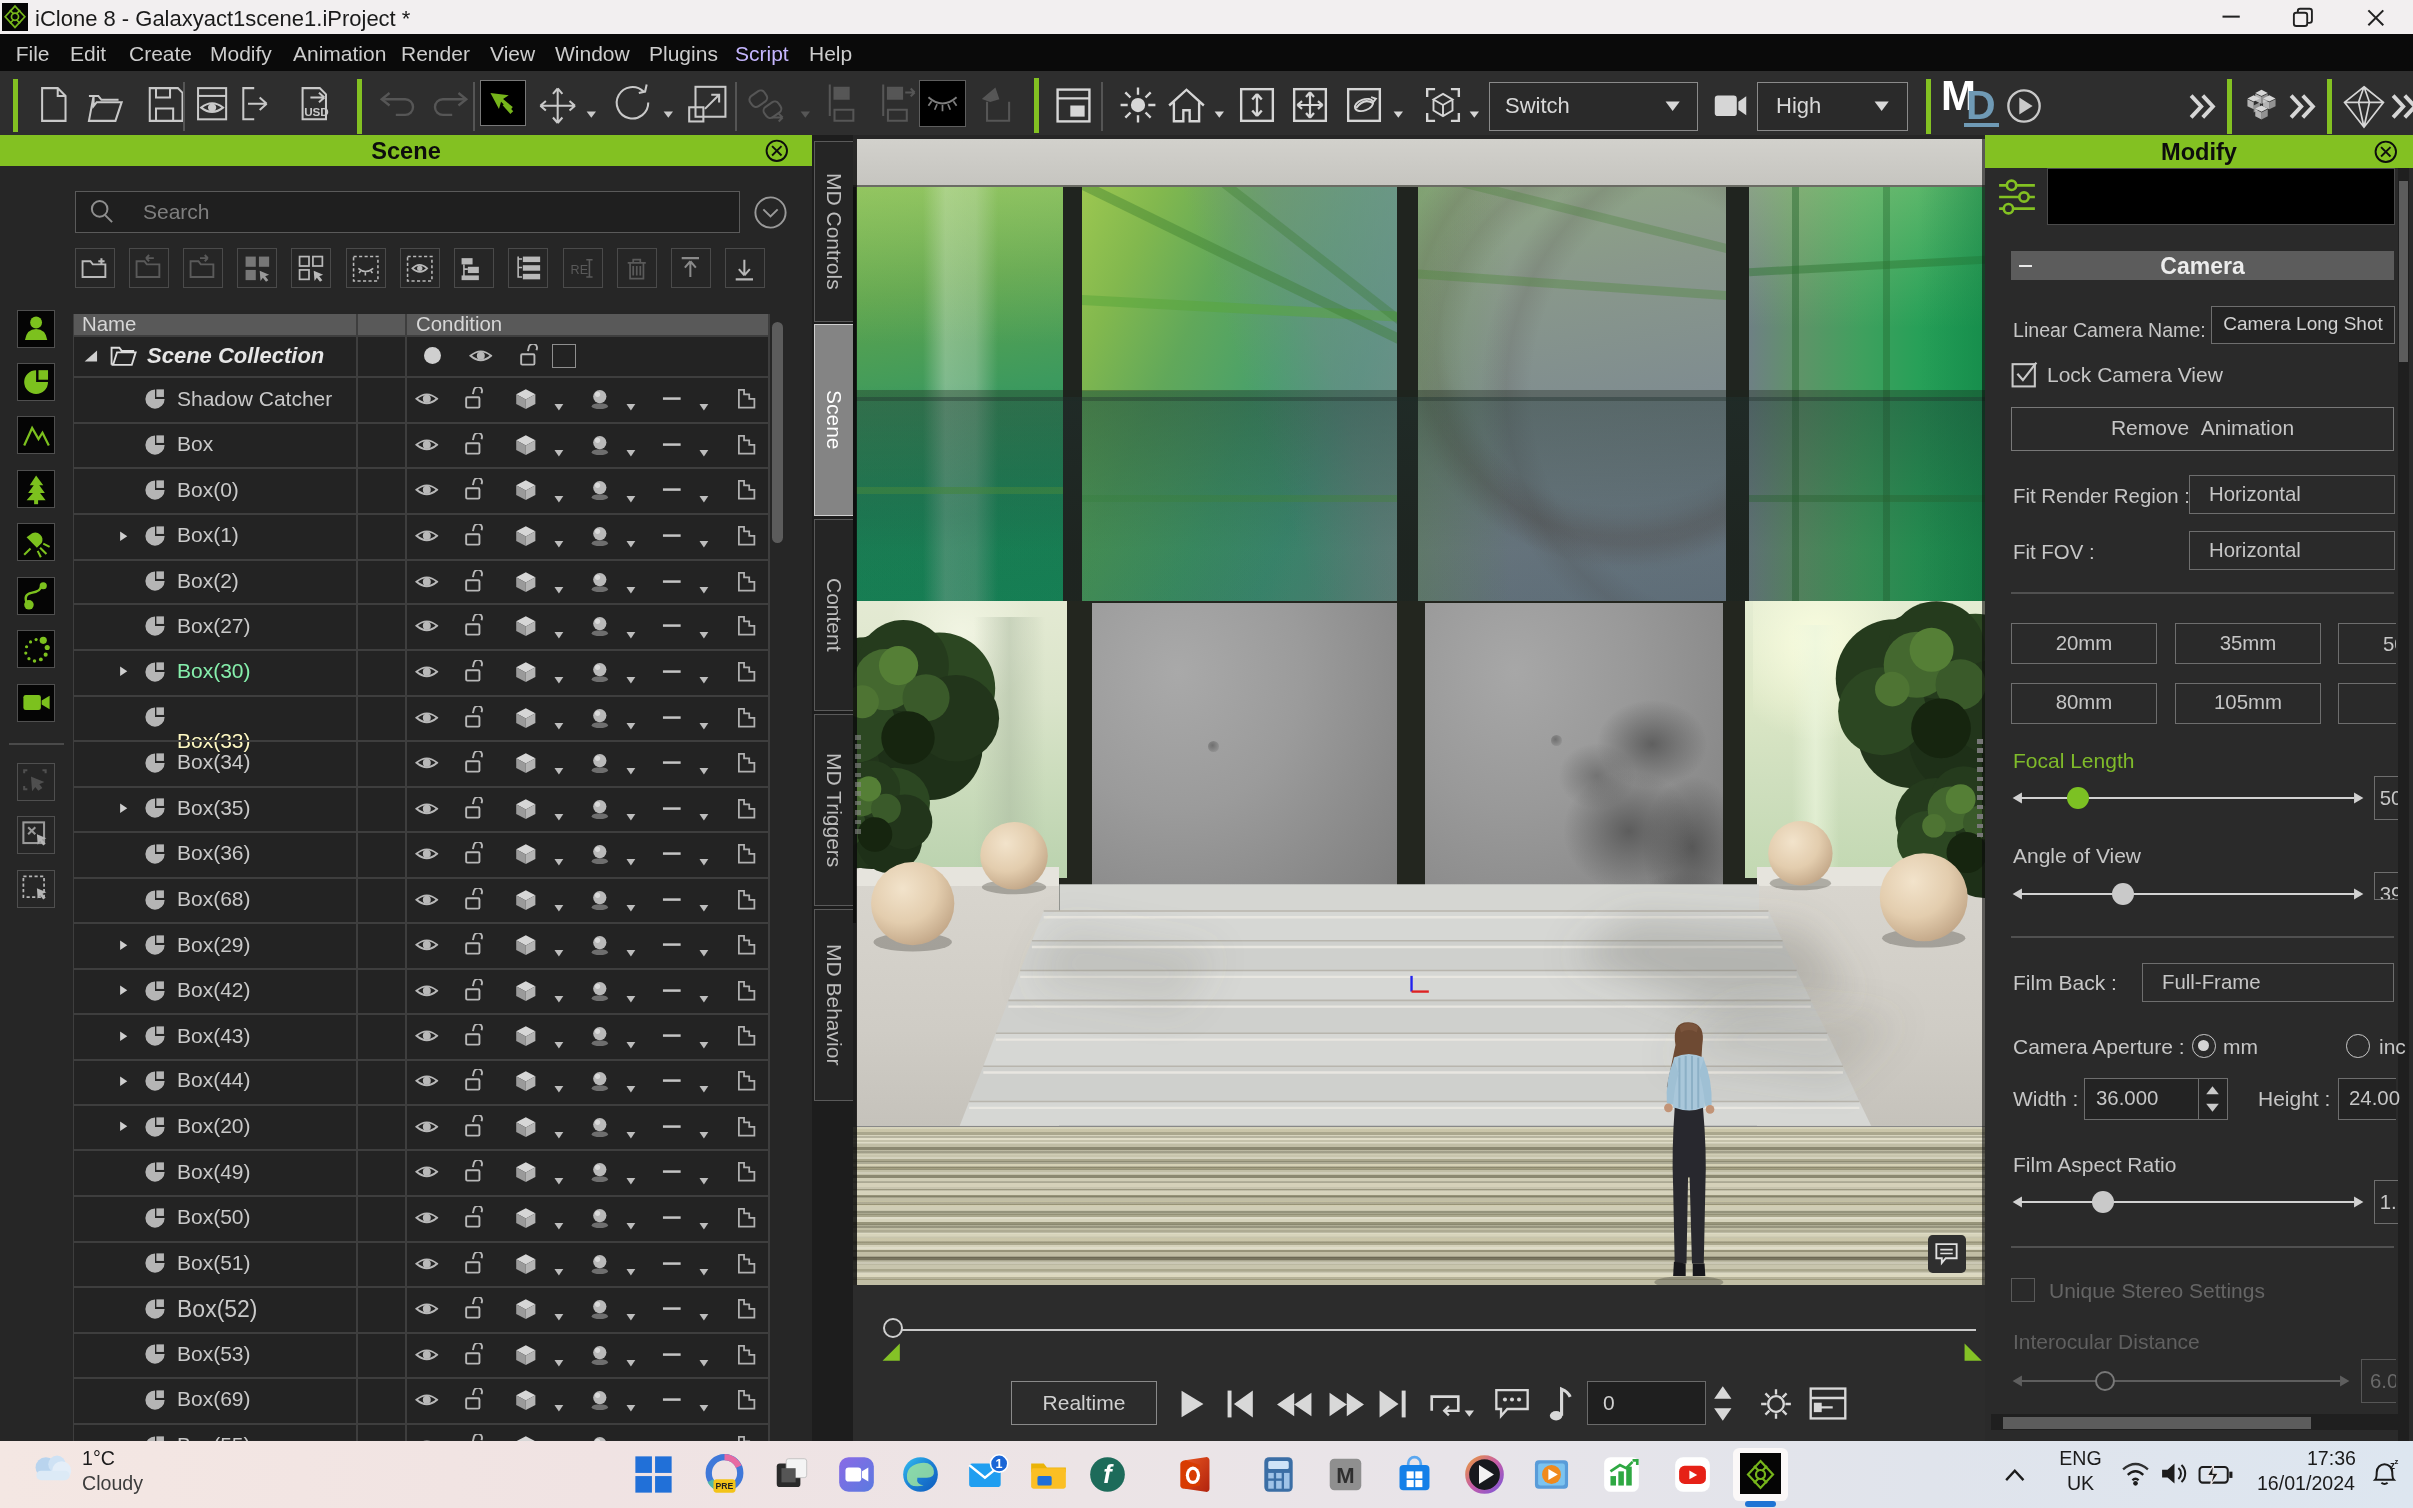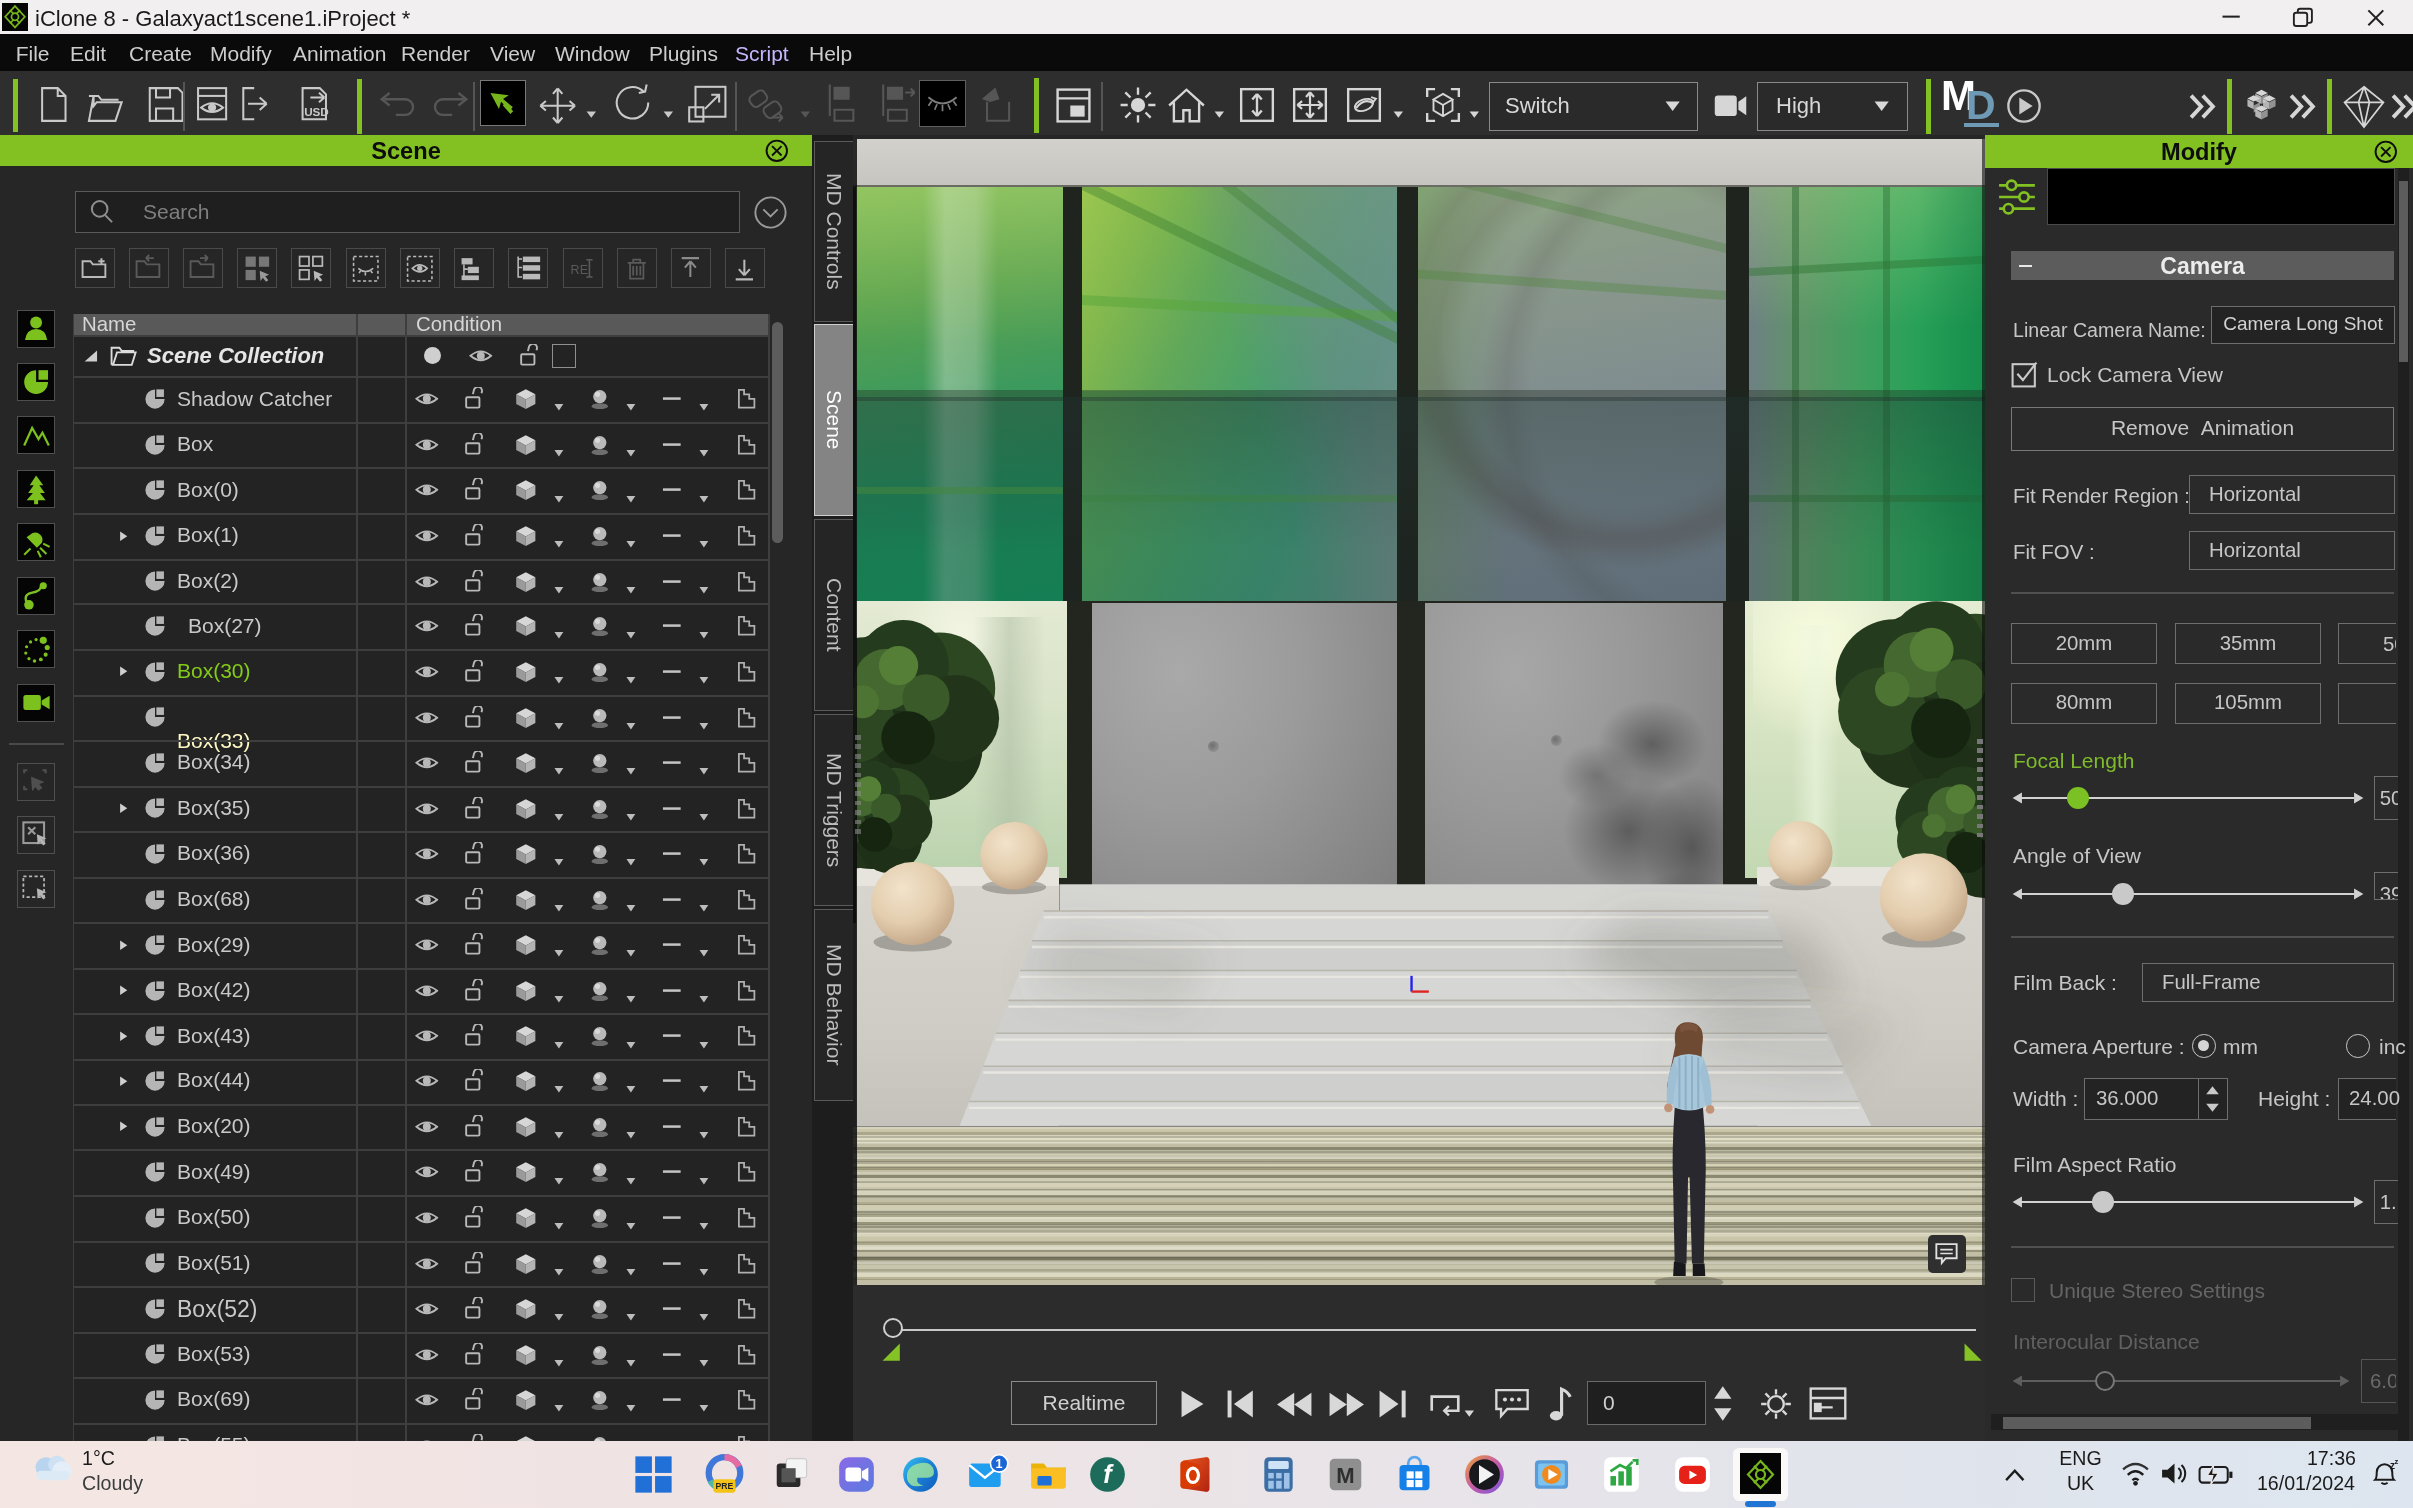--- a/index.html
+++ b/index.html
@@ -637,21 +637,21 @@
     <svg class="abs" style="left:698px;top:584px;" width="11.8" height="11.8" viewBox="0 0 16 16">
       <use href="#i-arr-d"></use>
     </svg>
     <svg class="abs" style="left:733px;top:570px;" width="23.6" height="23.6" viewBox="0 0 32 32">
       <use href="#i-flag"></use>
     </svg>
     <div class="abs" style="left:73px;top:603px;width:695px;height:1.6px;background:#3e3e3e;"></div>
     <svg class="abs" style="left:144px;top:615px;" width="22" height="22" viewBox="0 0 32 32">
       <use href="#i-pie"></use>
     </svg>
-    <div class="lbl" style="left:188px;top:614px;font-size:21px;color:#c9c9c9;">Box(27)</div>
+    <div class="lbl" style="left:177px;top:614px;font-size:21px;color:#c9c9c9;">Box(27)</div>
     <svg class="abs" style="left:415px;top:614px;" width="23.6" height="23.6" viewBox="0 0 32 32">
       <use href="#i-eye"></use>
     </svg>
     <svg class="abs" style="left:461px;top:614px;" width="23.6" height="23.6" viewBox="0 0 32 32">
       <use href="#i-ulock"></use>
     </svg>
     <svg class="abs" style="left:514px;top:614px;" width="23.6" height="23.6" viewBox="0 0 32 32">
       <use href="#i-cube"></use>
     </svg>
     <svg class="abs" style="left:553px;top:629px;" width="11.8" height="11.8" viewBox="0 0 16 16">
@@ -672,21 +672,21 @@
     <svg class="abs" style="left:733px;top:614px;" width="23.6" height="23.6" viewBox="0 0 32 32">
       <use href="#i-flag"></use>
     </svg>
     <div class="abs" style="left:73px;top:649px;width:695px;height:1.6px;background:#3e3e3e;"></div>
     <svg class="abs" style="left:117px;top:665px;" width="12.6" height="12.6" viewBox="0 0 16 16">
       <use href="#i-arr-r"></use>
     </svg>
     <svg class="abs" style="left:144px;top:661px;" width="22" height="22" viewBox="0 0 32 32">
       <use href="#i-pie"></use>
     </svg>
-    <div class="lbl" style="left:177px;top:659px;font-size:21px;color:#84cc16;">Box(30)</div>
+    <div class="lbl" style="left:177px;top:659px;font-size:21px;color:#86efac;">Box(30)</div>
     <svg class="abs" style="left:415px;top:660px;" width="23.6" height="23.6" viewBox="0 0 32 32">
       <use href="#i-eye"></use>
     </svg>
     <svg class="abs" style="left:461px;top:660px;" width="23.6" height="23.6" viewBox="0 0 32 32">
       <use href="#i-ulock"></use>
     </svg>
     <svg class="abs" style="left:514px;top:660px;" width="23.6" height="23.6" viewBox="0 0 32 32">
       <use href="#i-cube"></use>
     </svg>
     <svg class="abs" style="left:553px;top:674px;" width="11.8" height="11.8" viewBox="0 0 16 16">

